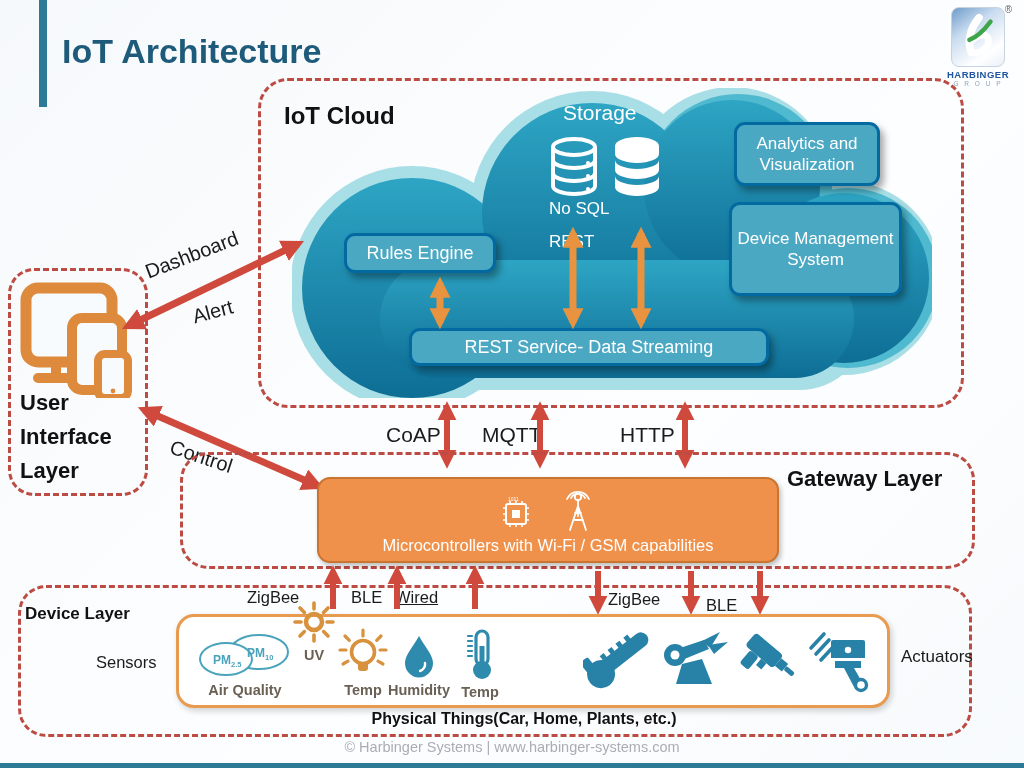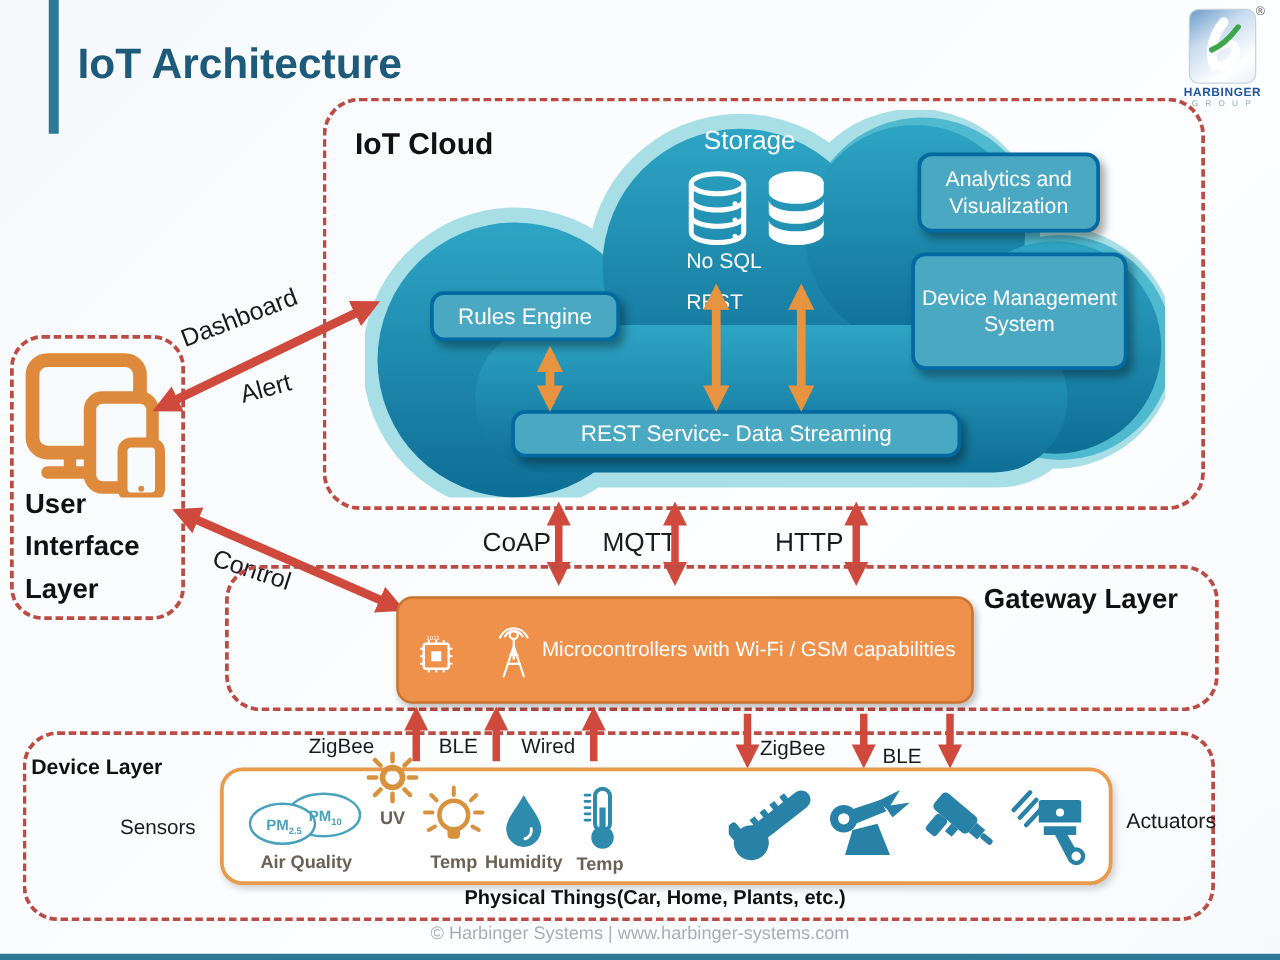--- a/index.html
+++ b/index.html
@@ -172,21 +172,21 @@
 </svg>
 <svg class="abs" style="left:529px; top:398px;" width="22" height="74">
   <line x1="11" y1="9" x2="11" y2="65" stroke="#CF4A3D" stroke-width="6" marker-start="url(#mr)" marker-end="url(#mr)"></line>
 </svg>
 <svg class="abs" style="left:674px; top:398px;" width="22" height="74">
   <line x1="11" y1="9" x2="11" y2="65" stroke="#CF4A3D" stroke-width="6" marker-start="url(#mr)" marker-end="url(#mr)"></line>
 </svg>
 
 <div class="abs dashed" style="left:180px; top:452px; width:795px; height:117px; border-radius:28px;"></div>
 <div class="abs section-label" style="left:787px; top:466px; font-size:22px;">Gateway Layer</div>
-<div class="abs" style="left:317px; top:477px; width:462px; height:86px; background:#F0914B; border:2px solid #C9742F; border-radius:13px; box-shadow:2px 3px 5px rgba(0,0,0,0.25); display:flex; align-items:center; justify-content:center; gap:4px;">
+<div class="abs" style="left:317px; top:477px; width:462px; height:86px; background:#F0914B; border:2px solid #C9742F; border-radius:13px; box-shadow:2px 3px 5px rgba(0,0,0,0.25); display:flex; flex-direction:column; align-items:center; justify-content:center; gap:4px;">
   <div style="display:flex; gap:26px; align-items:flex-end;">
     <svg width="34" height="36" viewBox="0 0 34 36">
       <text x="9" y="5" font-size="5" fill="#FFFFFF">1011</text>
       <rect x="7" y="8" width="20" height="20" rx="2" stroke="#FFFFFF" stroke-width="2" fill="none"></rect>
       <rect x="13" y="14" width="8" height="8" fill="#FFFFFF"></rect>
       <g stroke="#FFFFFF" stroke-width="1.6">
         <path d="M11,8 v-3 M17,8 v-3 M23,8 v-3 M11,28 v3 M17,28 v3 M23,28 v3 M7,12 h-3 M7,18 h-3 M7,24 h-3 M27,12 h3 M27,18 h3 M27,24 h3"></path>
       </g>
     </svg>
     <svg width="38" height="46" viewBox="0 0 38 46">
@@ -201,21 +201,21 @@
   <div style="color:#FFFFFF; font-size:16.5px;">Microcontrollers with Wi-Fi / GSM capabilities</div>
 </div>
 
 <div class="abs dashed" style="left:18px; top:585px; width:954px; height:152px; border-radius:28px;"></div>
 <div class="abs section-label" style="left:25px; top:604px; font-size:17px;">Device Layer</div>
 <div class="abs conn-label" style="left:96px; top:653px;">Sensors</div>
 <div class="abs" style="left:901px; top:647px; font-size:17px; color:#1B1B1B;">Actuators</div>
 
 <div class="abs conn-label" style="left:247px; top:588px;">ZigBee</div>
 <div class="abs conn-label" style="left:351px; top:588px;">BLE</div>
-<div class="abs conn-label" style="left:417px; top:588px;">Wired</div>
+<div class="abs conn-label" style="left:395px; top:588px;text-decoration:underline;">Wired</div>
 <div class="abs conn-label" style="left:608px; top:590px;">ZigBee</div>
 <div class="abs conn-label" style="left:706px; top:596px;">BLE</div>
 
 <svg class="abs" style="left:322px; top:562px;" width="22" height="54">
   <line x1="11" y1="47" x2="11" y2="9" stroke="#CF4A3D" stroke-width="6" marker-end="url(#mr)"></line>
 </svg>
 <svg class="abs" style="left:386px; top:562px;" width="22" height="54">
   <line x1="11" y1="47" x2="11" y2="9" stroke="#CF4A3D" stroke-width="6" marker-end="url(#mr)"></line>
 </svg>
 <svg class="abs" style="left:464px; top:562px;" width="22" height="54">

